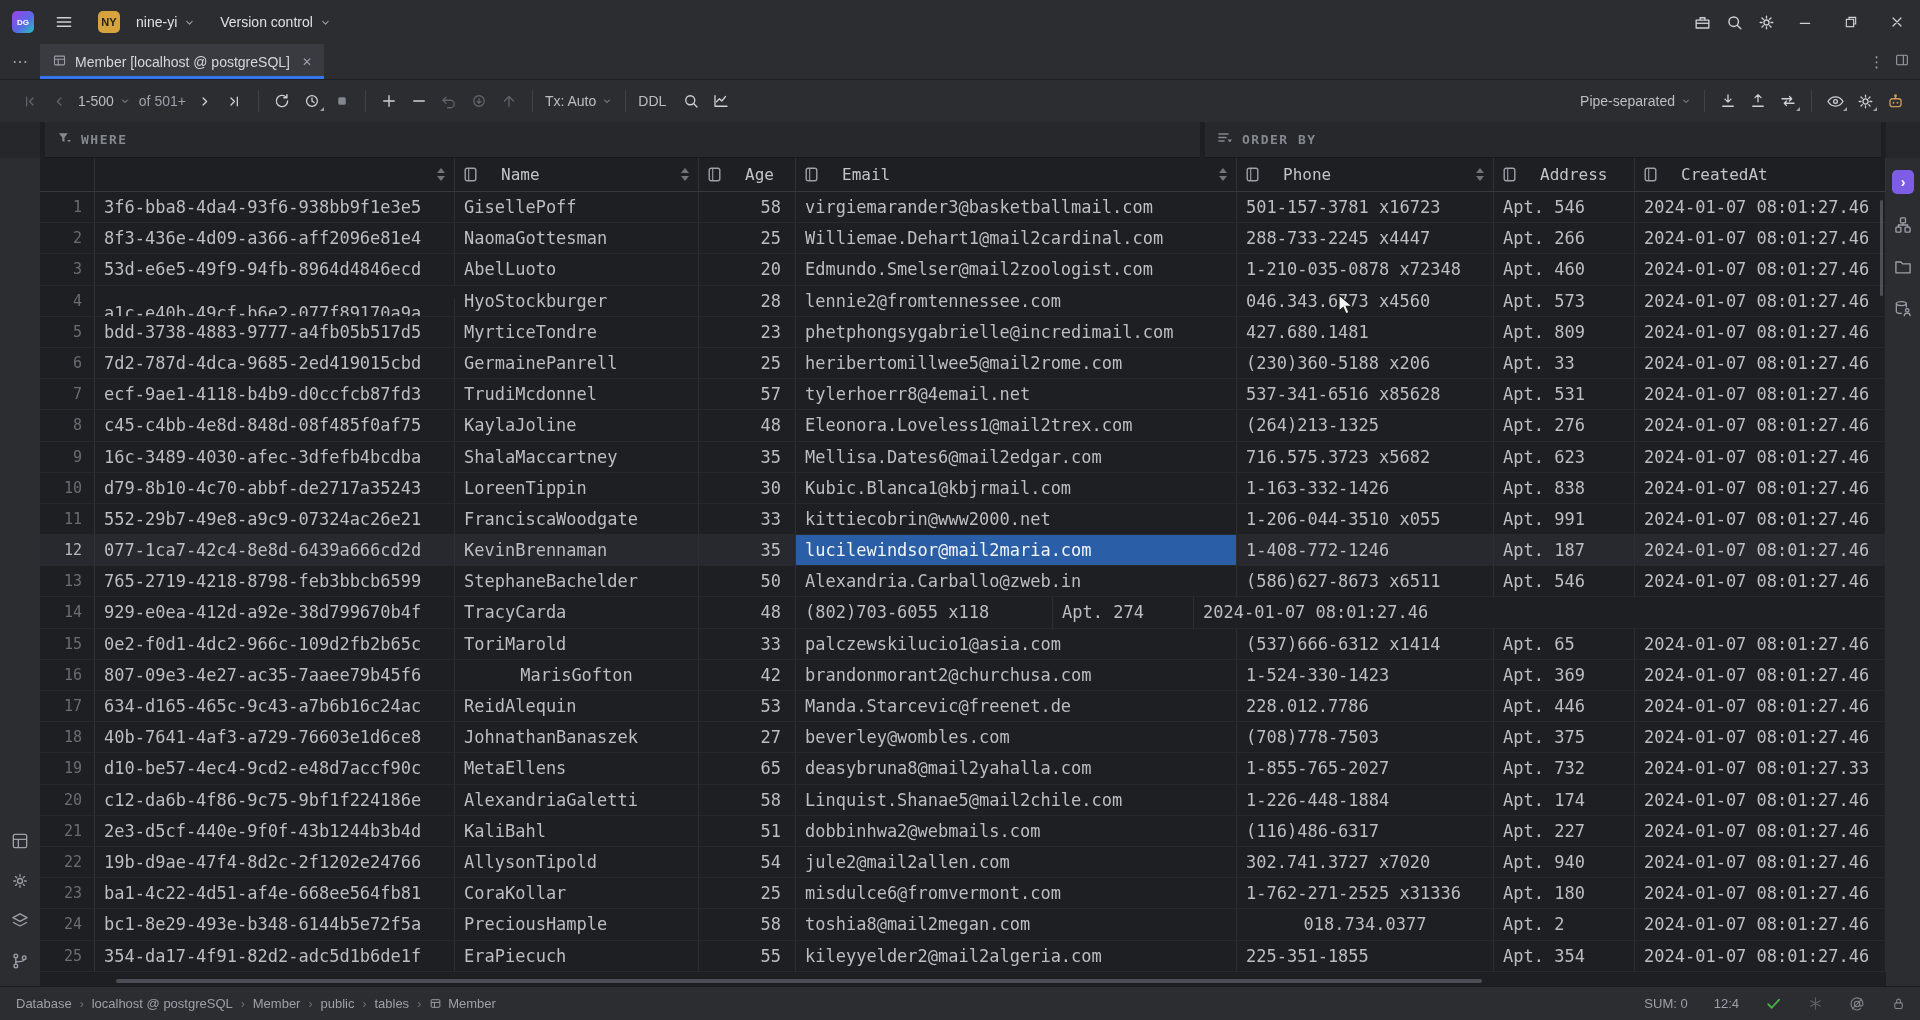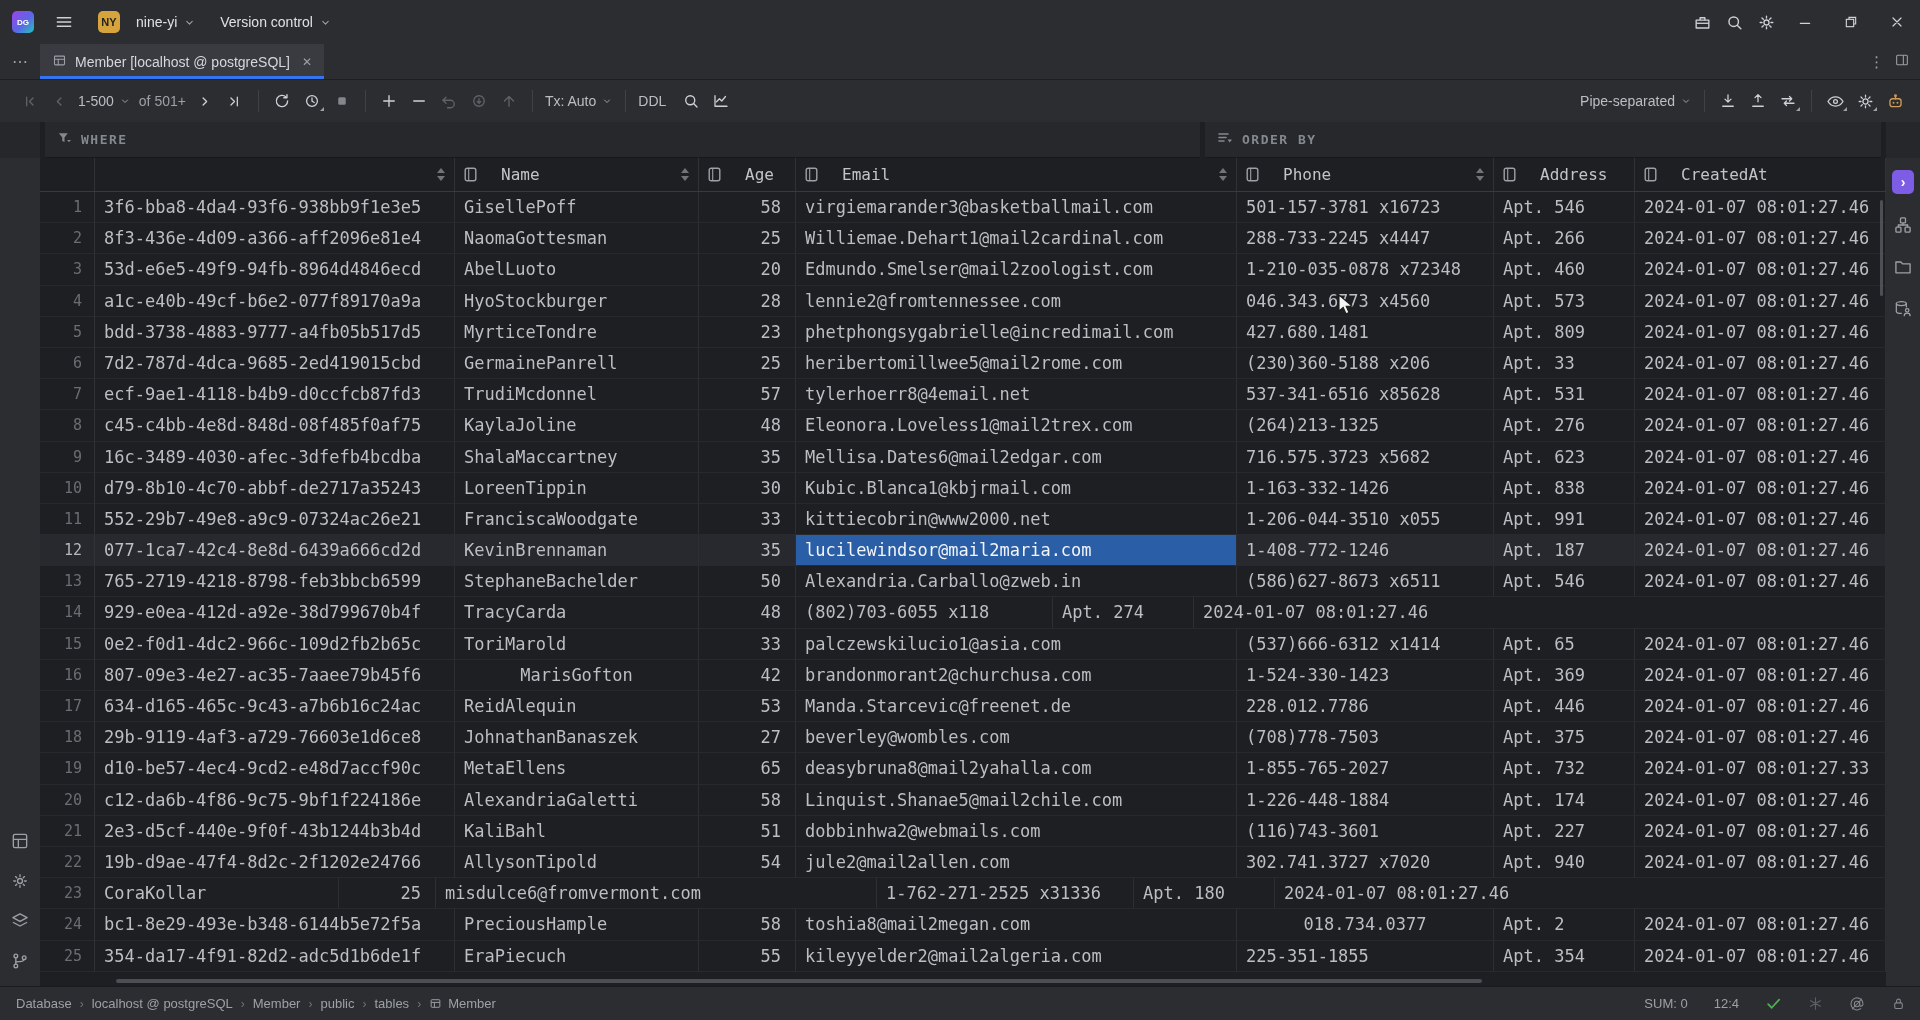--- a/index.html
+++ b/index.html
@@ -503,21 +503,21 @@
             <div class="cell" style="width: 360px;">53d-e6e5-49f9-94fb-8964d4846ecd</div>
             <div class="cell" style="width: 244px;">AbelLuoto</div>
             <div class="cell age-col" style="width: 97px;">20</div>
             <div class="cell" style="width: 441px;">Edmundo.Smelser@mail2zoologist.com</div>
             <div class="cell" style="width: 257px;">1-210-035-0878 x72348</div>
             <div class="cell" style="width: 141px;">Apt. 460</div>
             <div class="cell" style="flex: 1 1 0%;">2024-01-07 08:01:27.46</div>
           </div>
           <div class="grow">
             <div class="cell gutter" style="width: 55px;">4</div>
-            <div class="cell" style="width: 360px;">a1c-e40b-49cf-b6e2-077f89170a9a</div>
+            <div class="cell" style="width: 360px; margin-top: 12px;">a1c-e40b-49cf-b6e2-077f89170a9a</div>
             <div class="cell" style="width: 244px;">HyoStockburger</div>
             <div class="cell age-col" style="width: 97px;">28</div>
             <div class="cell" style="width: 441px;">lennie2@fromtennessee.com</div>
             <div class="cell" style="width: 257px;">046.343.6773 x4560</div>
             <div class="cell" style="width: 141px;">Apt. 573</div>
             <div class="cell" style="flex: 1 1 0%;">2024-01-07 08:01:27.46</div>
           </div>
           <div class="grow">
             <div class="cell gutter" style="width: 55px;">5</div>
             <div class="cell" style="width: 360px;">bdd-3738-4883-9777-a4fb05b517d5</div>
@@ -642,21 +642,21 @@
             <div class="cell" style="width: 360px;">634-d165-465c-9c43-a7b6b16c24ac</div>
             <div class="cell" style="width: 244px;">ReidAlequin</div>
             <div class="cell age-col" style="width: 97px;">53</div>
             <div class="cell" style="width: 441px;">Manda.Starcevic@freenet.de</div>
             <div class="cell" style="width: 257px;">228.012.7786</div>
             <div class="cell" style="width: 141px;">Apt. 446</div>
             <div class="cell" style="flex: 1 1 0%;">2024-01-07 08:01:27.46</div>
           </div>
           <div class="grow">
             <div class="cell gutter" style="width: 55px;">18</div>
-            <div class="cell" style="width: 360px;">29b-9119-4af3-a729-76603e1d6ce8</div>
+            <div class="cell" style="width: 360px;">40b-7641-4af3-a729-76603e1d6ce8</div>
             <div class="cell" style="width: 244px;">JohnathanBanaszek</div>
             <div class="cell age-col" style="width: 97px;">27</div>
             <div class="cell" style="width: 441px;">beverley@wombles.com</div>
             <div class="cell" style="width: 257px;">(708)778-7503</div>
             <div class="cell" style="width: 141px;">Apt. 375</div>
             <div class="cell" style="flex: 1 1 0%;">2024-01-07 08:01:27.46</div>
           </div>
           <div class="grow">
             <div class="cell gutter" style="width: 55px;">19</div>
             <div class="cell" style="width: 360px;">d10-be57-4ec4-9cd2-e48d7accf90c</div>
@@ -676,36 +676,37 @@
             <div class="cell" style="width: 257px;">1-226-448-1884</div>
             <div class="cell" style="width: 141px;">Apt. 174</div>
             <div class="cell" style="flex: 1 1 0%;">2024-01-07 08:01:27.46</div>
           </div>
           <div class="grow">
             <div class="cell gutter" style="width: 55px;">21</div>
             <div class="cell" style="width: 360px;">2e3-d5cf-440e-9f0f-43b1244b3b4d</div>
             <div class="cell" style="width: 244px;">KaliBahl</div>
             <div class="cell age-col" style="width: 97px;">51</div>
             <div class="cell" style="width: 441px;">dobbinhwa2@webmails.com</div>
-            <div class="cell" style="width: 257px;">(116)743-3601</div>
+            <div class="cell" style="width: 257px;">(116)486-6317</div>
             <div class="cell" style="width: 141px;">Apt. 227</div>
             <div class="cell" style="flex: 1 1 0%;">2024-01-07 08:01:27.46</div>
           </div>
           <div class="grow">
             <div class="cell gutter" style="width: 55px;">22</div>
             <div class="cell" style="width: 360px;">19b-d9ae-47f4-8d2c-2f1202e24766</div>
             <div class="cell" style="width: 244px;">AllysonTipold</div>
             <div class="cell age-col" style="width: 97px;">54</div>
             <div class="cell" style="width: 441px;">jule2@mail2allen.com</div>
             <div class="cell" style="width: 257px;">302.741.3727 x7020</div>
             <div class="cell" style="width: 141px;">Apt. 940</div>
             <div class="cell" style="flex: 1 1 0%;">2024-01-07 08:01:27.46</div>
           </div>
           <div class="grow">
             <div class="cell gutter" style="width: 55px;">23</div>
+            <div class="cell" style="width: 360px;">ba1-4c22-4d51-af4e-668ee564fb81</div>
             <div class="cell" style="width: 244px;">CoraKollar</div>
             <div class="cell age-col" style="width: 97px;">25</div>
             <div class="cell" style="width: 441px;">misdulce6@fromvermont.com</div>
             <div class="cell" style="width: 257px;">1-762-271-2525 x31336</div>
             <div class="cell" style="width: 141px;">Apt. 180</div>
             <div class="cell" style="flex: 1 1 0%;">2024-01-07 08:01:27.46</div>
           </div>
           <div class="grow">
             <div class="cell gutter" style="width: 55px;">24</div>
             <div class="cell" style="width: 360px;">bc1-8e29-493e-b348-6144b5e72f5a</div>

